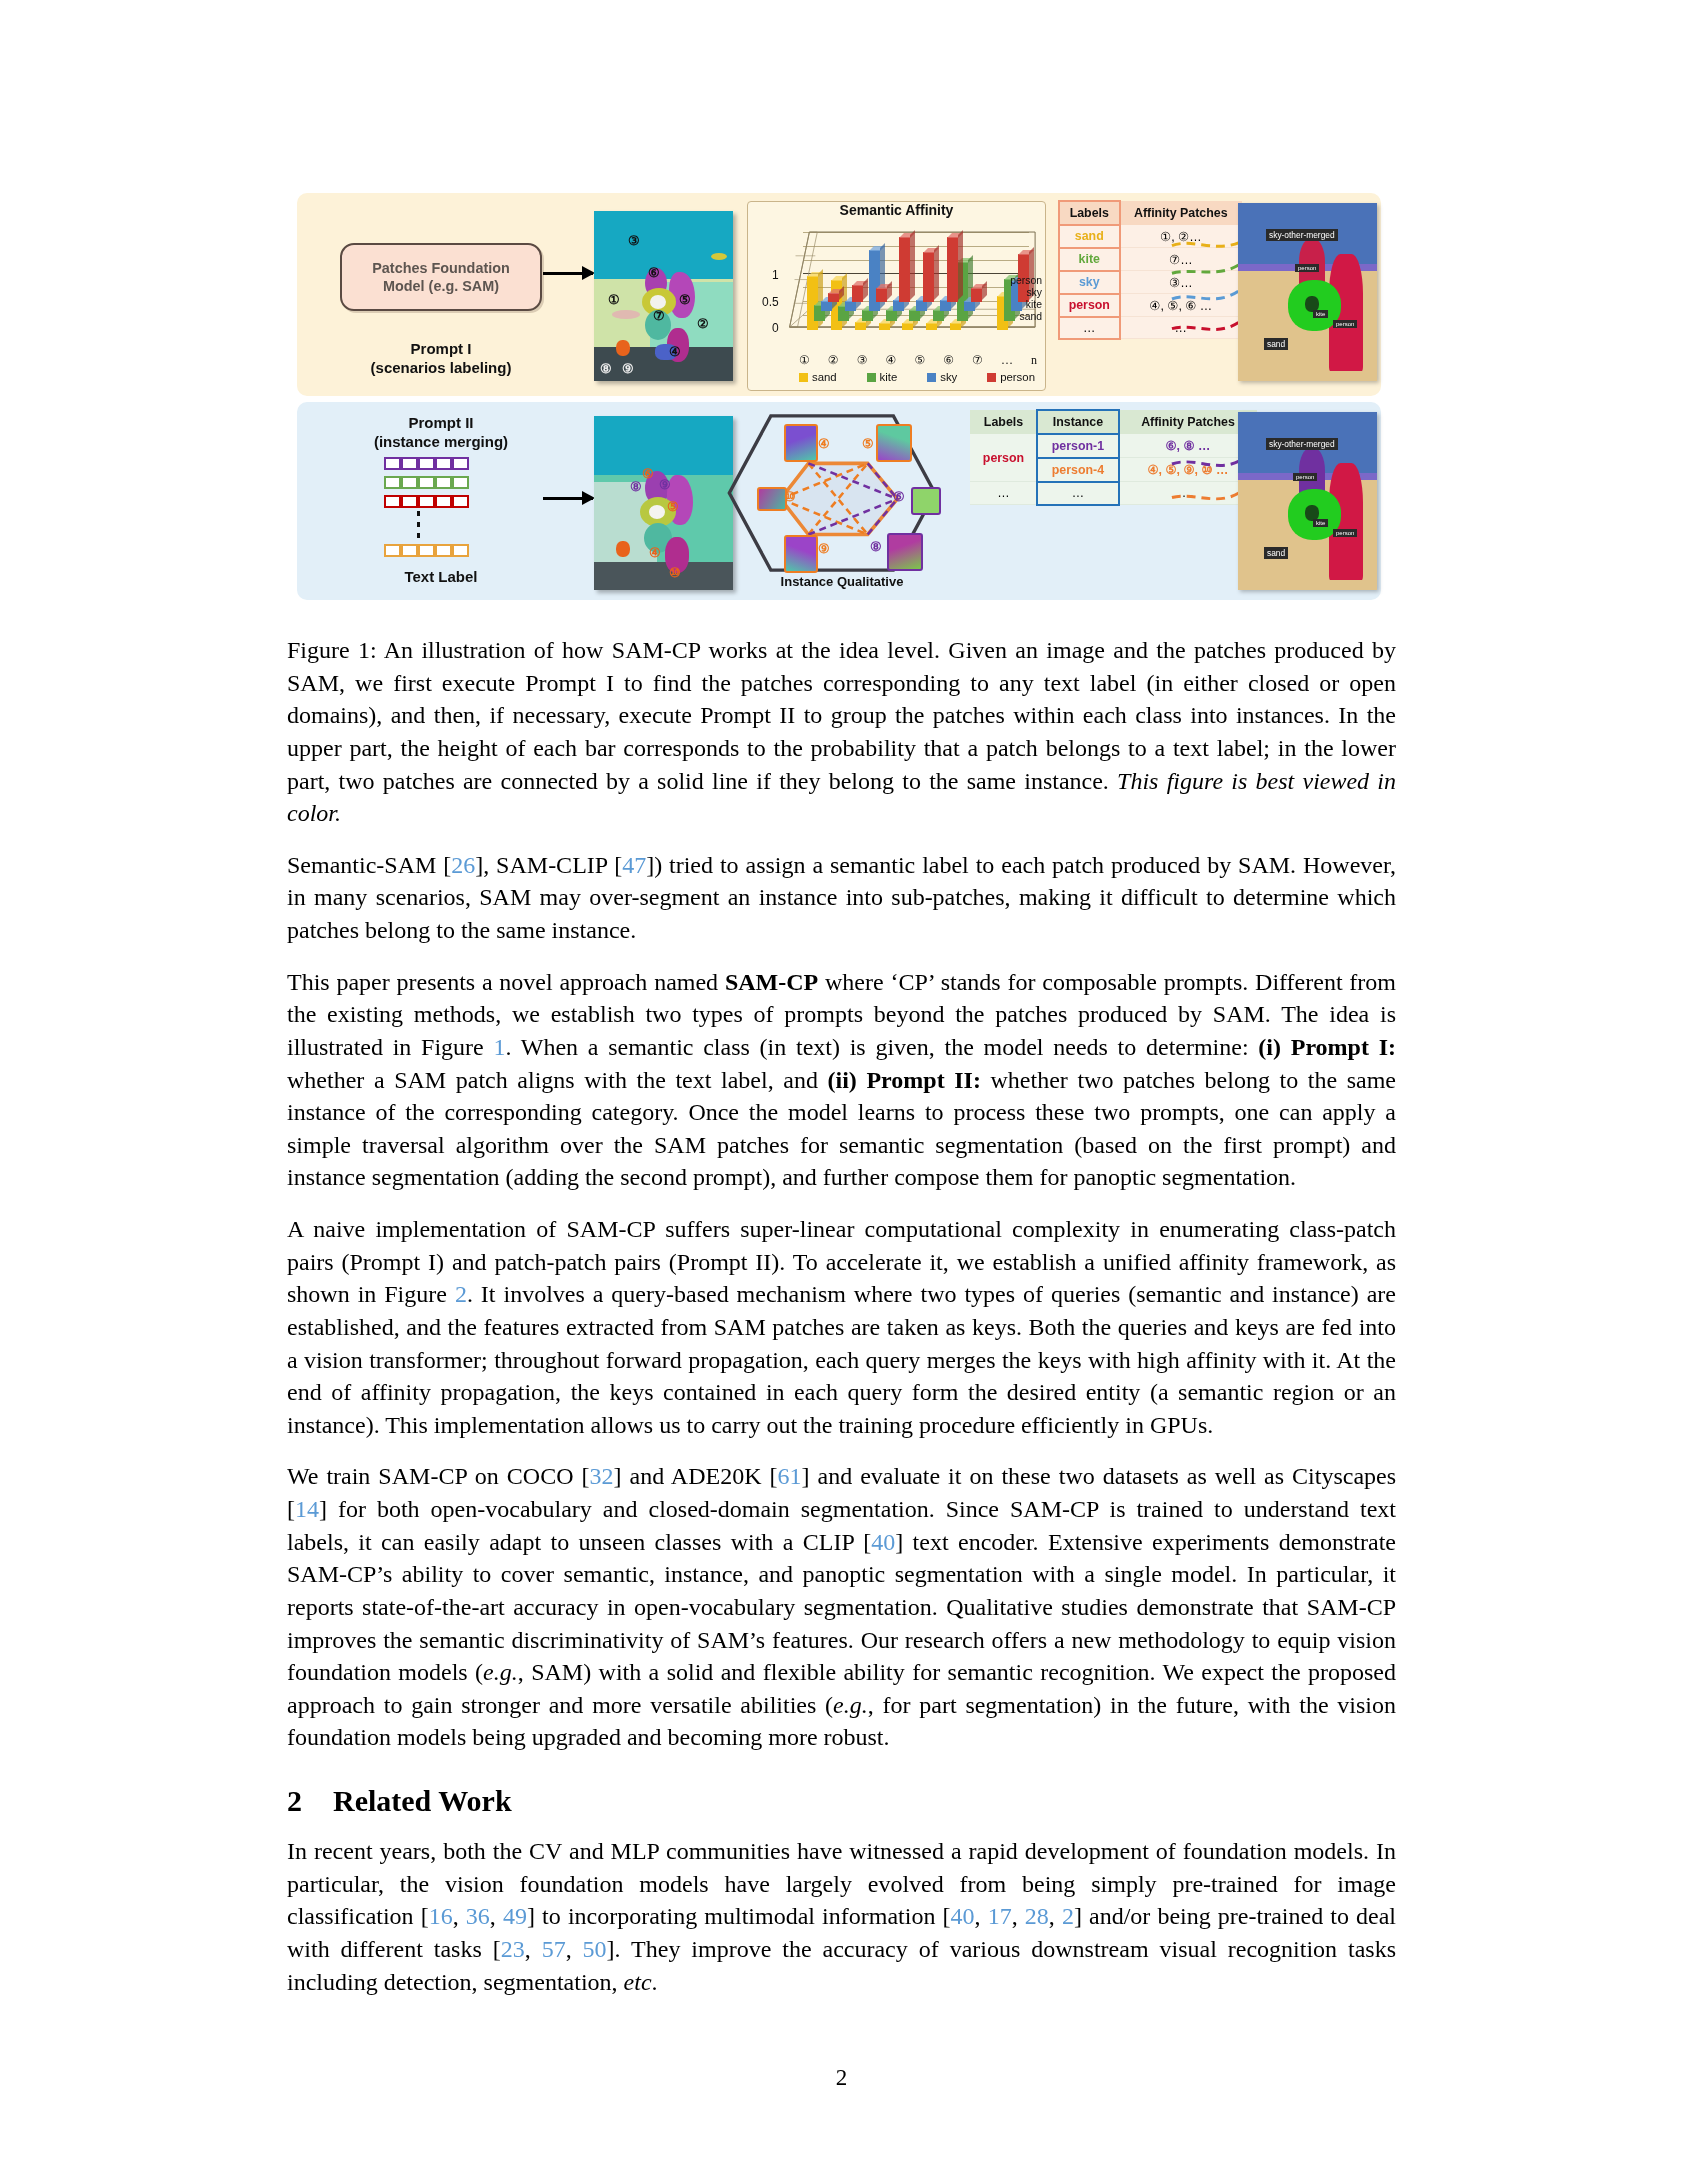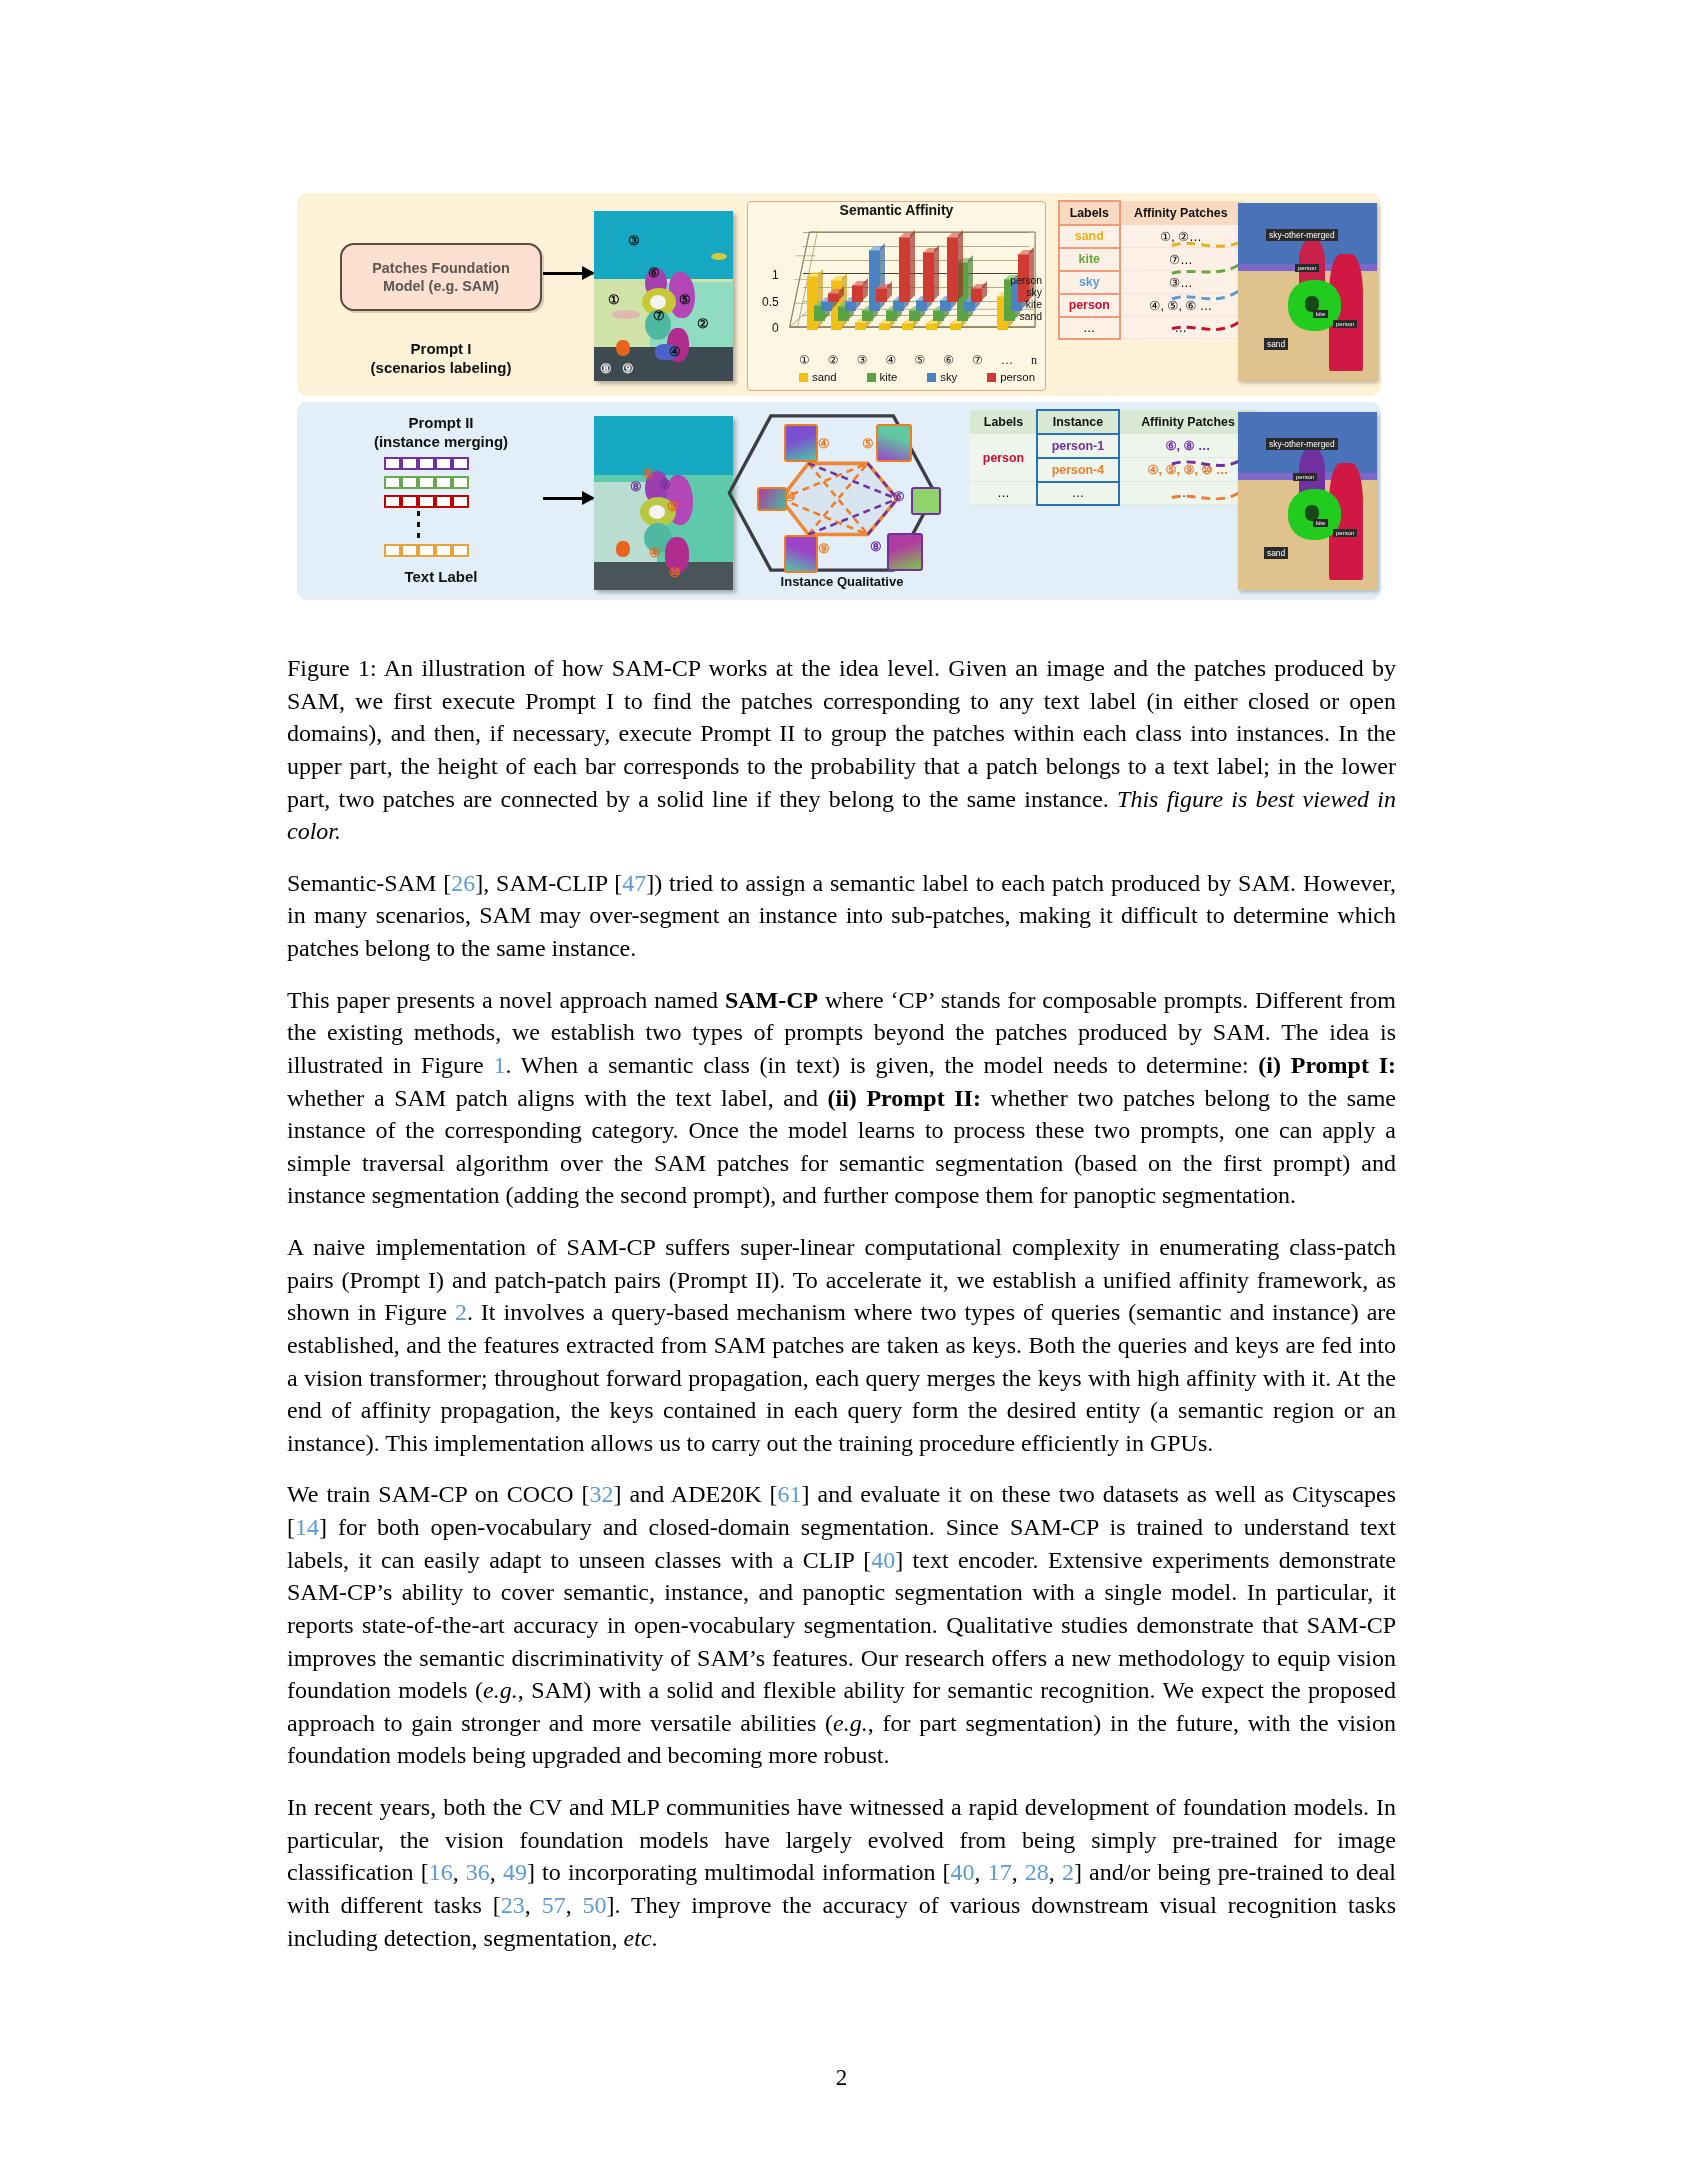--- a/index.html
+++ b/index.html
@@ -616,31 +616,32 @@
         <div style="position:absolute;left:67px;top:93px;width:14px;height:16px;background:#184a18;border-radius:45%;"></div>
         <div class="tag" style="left:28px;top:26px;">sky-other-merged</div>
         <div class="tag" style="left:55px;top:61px;font-size:6px;">person</div>
         <div class="tag" style="left:95px;top:117px;font-size:6px;">person</div>
         <div class="tag" style="left:75px;top:107px;font-size:6px;">kite</div>
         <div class="tag" style="left:26px;top:135px;">sand</div>
       </div>
     </div>
   </div>
 
-  <div class="col" style="top:634px;margin-top:18px;">
+  <div class="col" style="top:634px;">
 
     <p class="body"><span>Figure 1:</span><span> An illustration of how SAM-CP works at the idea level. Given an image and the patches produced by SAM, we first execute Prompt I to find the patches corresponding to any text label (in either closed or open domains), and then, if necessary, execute Prompt II to group the patches within each class into instances. In the upper part, the height of each bar corresponds to the probability that a patch belongs to a text label; in the lower part, two patches are connected by a solid line if they belong to the same instance. </span><span class="it">This figure is best viewed in color.</span></p>
 
     <p class="body"><span>Semantic-SAM [</span><span class="ref">26</span><span>], SAM-CLIP [</span><span class="ref">47</span><span>]) tried to assign a semantic label to each patch produced by SAM. However, in many scenarios, SAM may over-segment an instance into sub-patches, making it difficult to determine which patches belong to the same instance.</span></p>
 
     <p class="body"><span>This paper presents a novel approach named </span><span class="bd">SAM-CP</span><span> where ‘CP’ stands for composable prompts. Different from the existing methods, we establish two types of prompts beyond the patches produced by SAM. The idea is illustrated in Figure </span><span class="ref">1</span><span>. When a semantic class (in text) is given, the model needs to determine: </span><span class="bd">(i) Prompt I:</span><span> whether a SAM patch aligns with the text label, and </span><span class="bd">(ii) Prompt II:</span><span> whether two patches belong to the same instance of the corresponding category. Once the model learns to process these two prompts, one can apply a simple traversal algorithm over the SAM patches for semantic segmentation (based on the first prompt) and instance segmentation (adding the second prompt), and further compose them for panoptic segmentation.</span></p>
 
     <p class="body"><span>A naive implementation of SAM-CP suffers super-linear computational complexity in enumerating class-patch pairs (Prompt I) and patch-patch pairs (Prompt II). To accelerate it, we establish a unified affinity framework, as shown in Figure </span><span class="ref">2</span><span>. It involves a query-based mechanism where two types of queries (semantic and instance) are established, and the features extracted from SAM patches are taken as keys. Both the queries and keys are fed into a vision transformer; throughout forward propagation, each query merges the keys with high affinity with it. At the end of affinity propagation, the keys contained in each query form the desired entity (a semantic region or an instance). This implementation allows us to carry out the training procedure efficiently in GPUs.</span></p>
 
     <p class="body"><span>We train SAM-CP on COCO [</span><span class="ref">32</span><span>] and ADE20K [</span><span class="ref">61</span><span>] and evaluate it on these two datasets as well as Cityscapes [</span><span class="ref">14</span><span>] for both open-vocabulary and closed-domain segmentation. Since SAM-CP is trained to understand text labels, it can easily adapt to unseen classes with a CLIP [</span><span class="ref">40</span><span>] text encoder. Extensive experiments demonstrate SAM-CP’s ability to cover semantic, instance, and panoptic segmentation with a single model. In particular, it reports state-of-the-art accuracy in open-vocabulary segmentation. Qualitative studies demonstrate that SAM-CP improves the semantic discriminativity of SAM’s features. Our research offers a new methodology to equip vision foundation models (</span><span class="it">e.g.</span><span>, SAM) with a solid and flexible ability for semantic recognition. We expect the proposed approach to gain stronger and more versatile abilities (</span><span class="it">e.g.</span><span>, for part segmentation) in the future, with the vision foundation models being upgraded and becoming more robust.</span></p>
 
+    <h2 class="sec"><span class="secno">2</span><span>Related Work</span></h2>
 
     <p class="body"><span>In recent years, both the CV and MLP communities have witnessed a rapid development of foundation models. In particular, the vision foundation models have largely evolved from being simply pre-trained for image classification [</span><span class="ref">16</span><span>, </span><span class="ref">36</span><span>, </span><span class="ref">49</span><span>] to incorporating multimodal information [</span><span class="ref">40</span><span>, </span><span class="ref">17</span><span>, </span><span class="ref">28</span><span>, </span><span class="ref">2</span><span>] and/or being pre-trained to deal with different tasks [</span><span class="ref">23</span><span>, </span><span class="ref">57</span><span>, </span><span class="ref">50</span><span>]. They improve the accuracy of various downstream visual recognition tasks including detection, segmentation, </span><span class="it">etc</span><span>.</span></p>
   </div>
 
   <div class="pageno">2</div>
 </div>
 
 
 </body></html>

